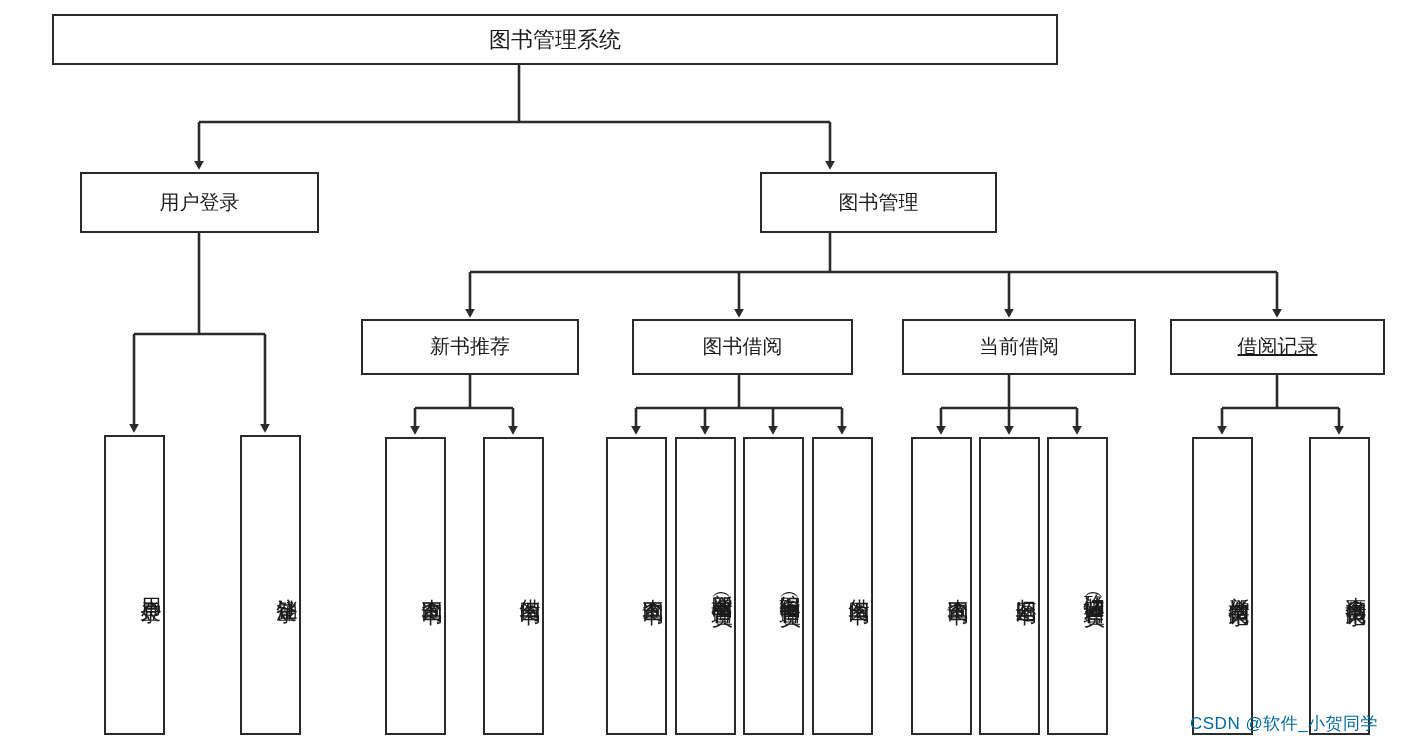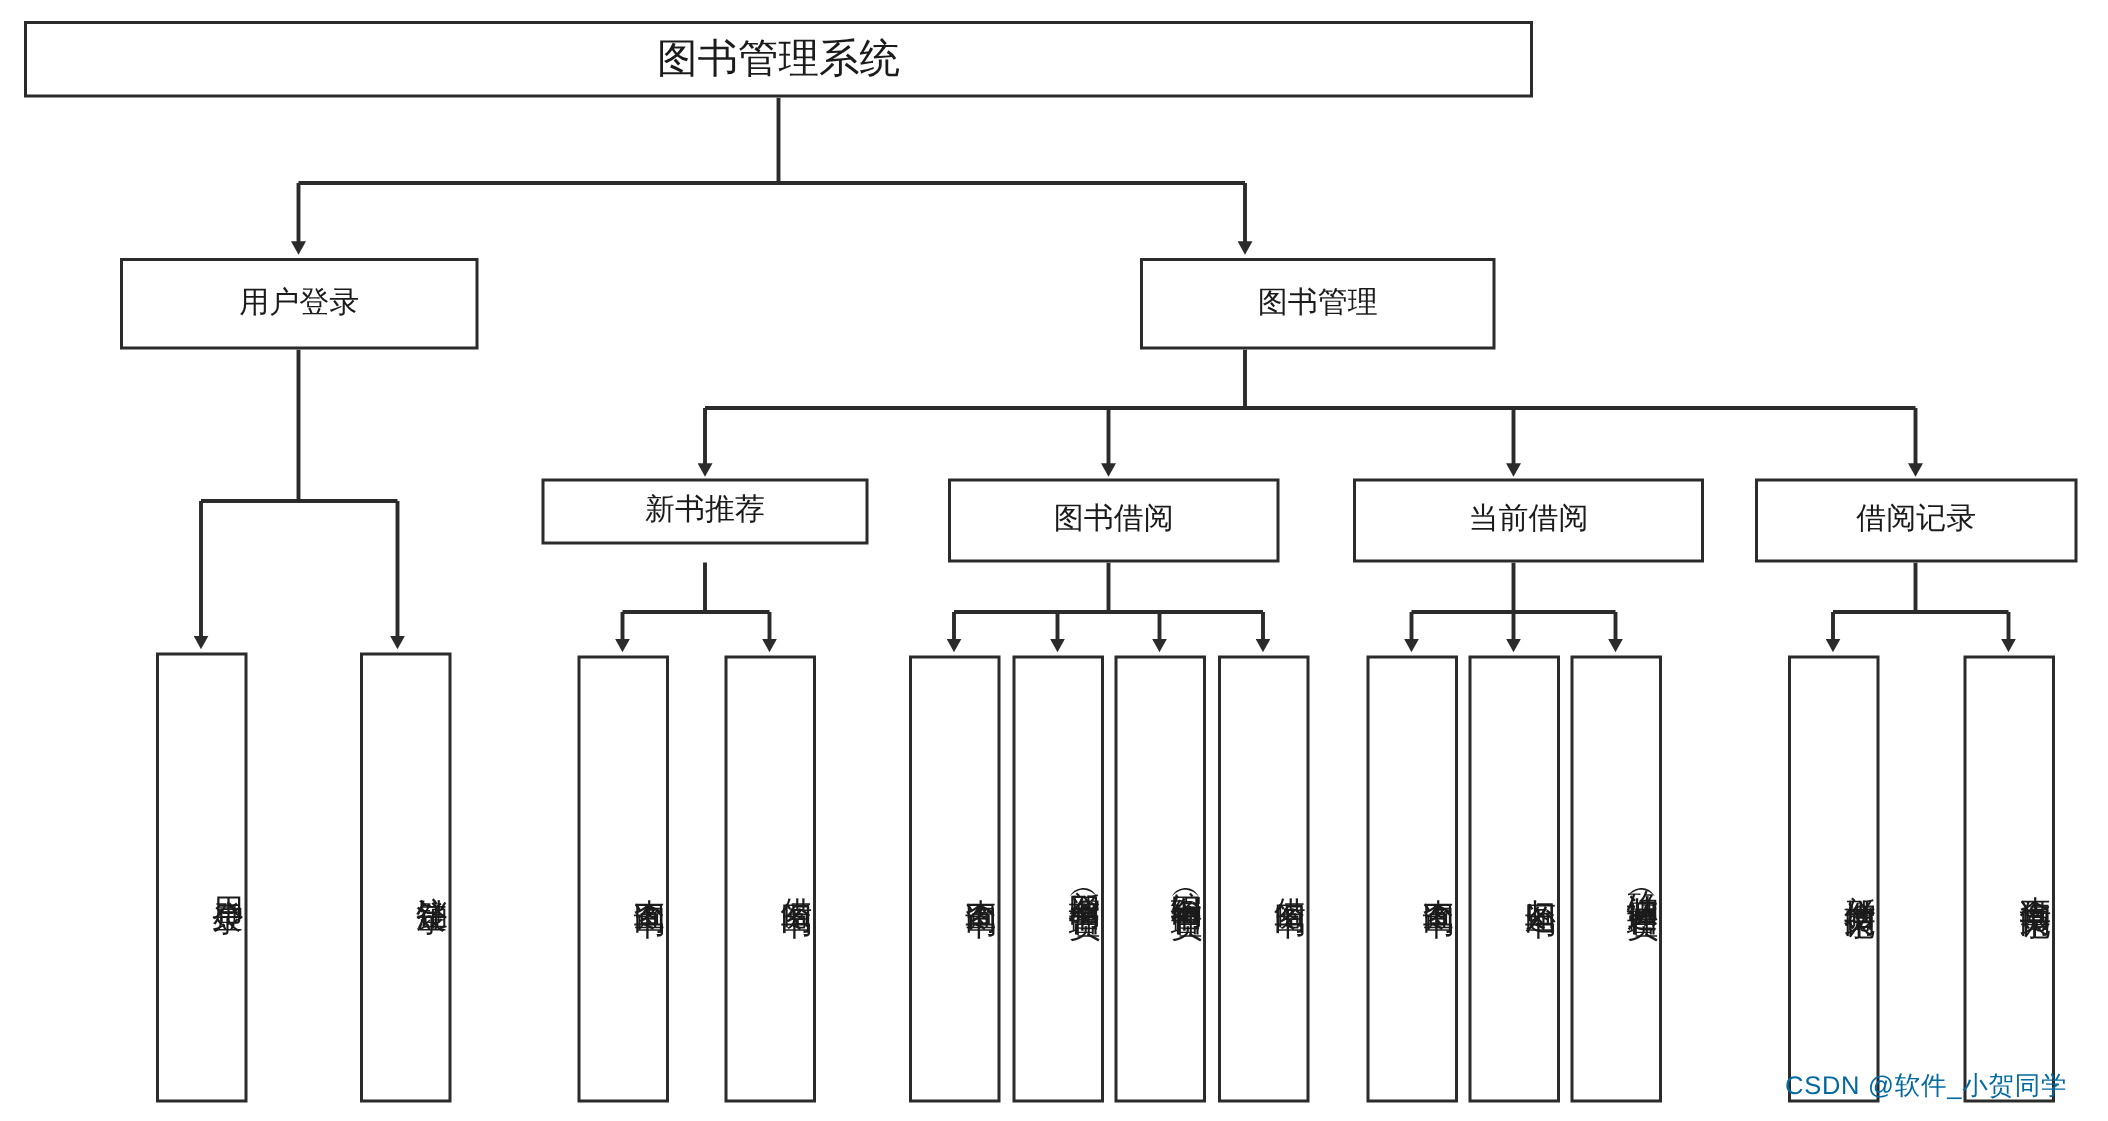--- a/index.html
+++ b/index.html
@@ -32,21 +32,22 @@
     background: #ffffff;
     border: 2px solid #2b2b2b;
     display: flex;
     align-items: center;
     justify-content: center;
     color: #1b1b1b;
     line-height: 1.18;
     text-align: center;
   }
   .node.root {
-    font-size: 27px;
+    font-size: 22px;
+    margin-left: 36px;
   }
   .node.lvl1 {
     font-size: 20px;
   }
   .node.lvl2 {
     font-size: 20px;
   }
   .node.leaf {
     font-size: 21px;
     writing-mode: vertical-rl;
@@ -131,30 +132,30 @@
     <span>图书管理系统</span>
   </div>
 
   <div class="node lvl1" style="left:80px; top:172px; width:239px; height:61px;">
     <span>用户登录</span>
   </div>
   <div class="node lvl1" style="left:712px; top:172px; width:237px; height:61px;margin-left:48px;">
     <span>图书管理</span>
   </div>
 
-  <div class="node lvl2" style="left:361px; top:319px; width:218px; height:44px;">
+  <div class="node lvl2" style="left:361px; top:319px; width:218px; height:56px;">
     <span>新书推荐</span>
   </div>
   <div class="node lvl2" style="left:632px; top:319px; width:221px; height:56px;">
     <span>图书借阅</span>
   </div>
   <div class="node lvl2" style="left:902px; top:319px; width:234px; height:56px;">
     <span>当前借阅</span>
   </div>
-  <div class="node lvl2" style="left:1170px; top:319px; width:215px; height:56px;">
+  <div class="node lvl2" style="left:1170px; top:319px; width:215px; height:56px;text-decoration:underline;">
     <span>借阅记录</span>
   </div>
 
   <div class="node leaf" style="left:104px; top:435px; width:61px; height:300px;">
     <span class="vlabel">用户登录</span>
   </div>
   <div class="node leaf" style="left:240px; top:435px; width:61px; height:300px;">
     <span class="vlabel">注销登录</span>
   </div>
 

